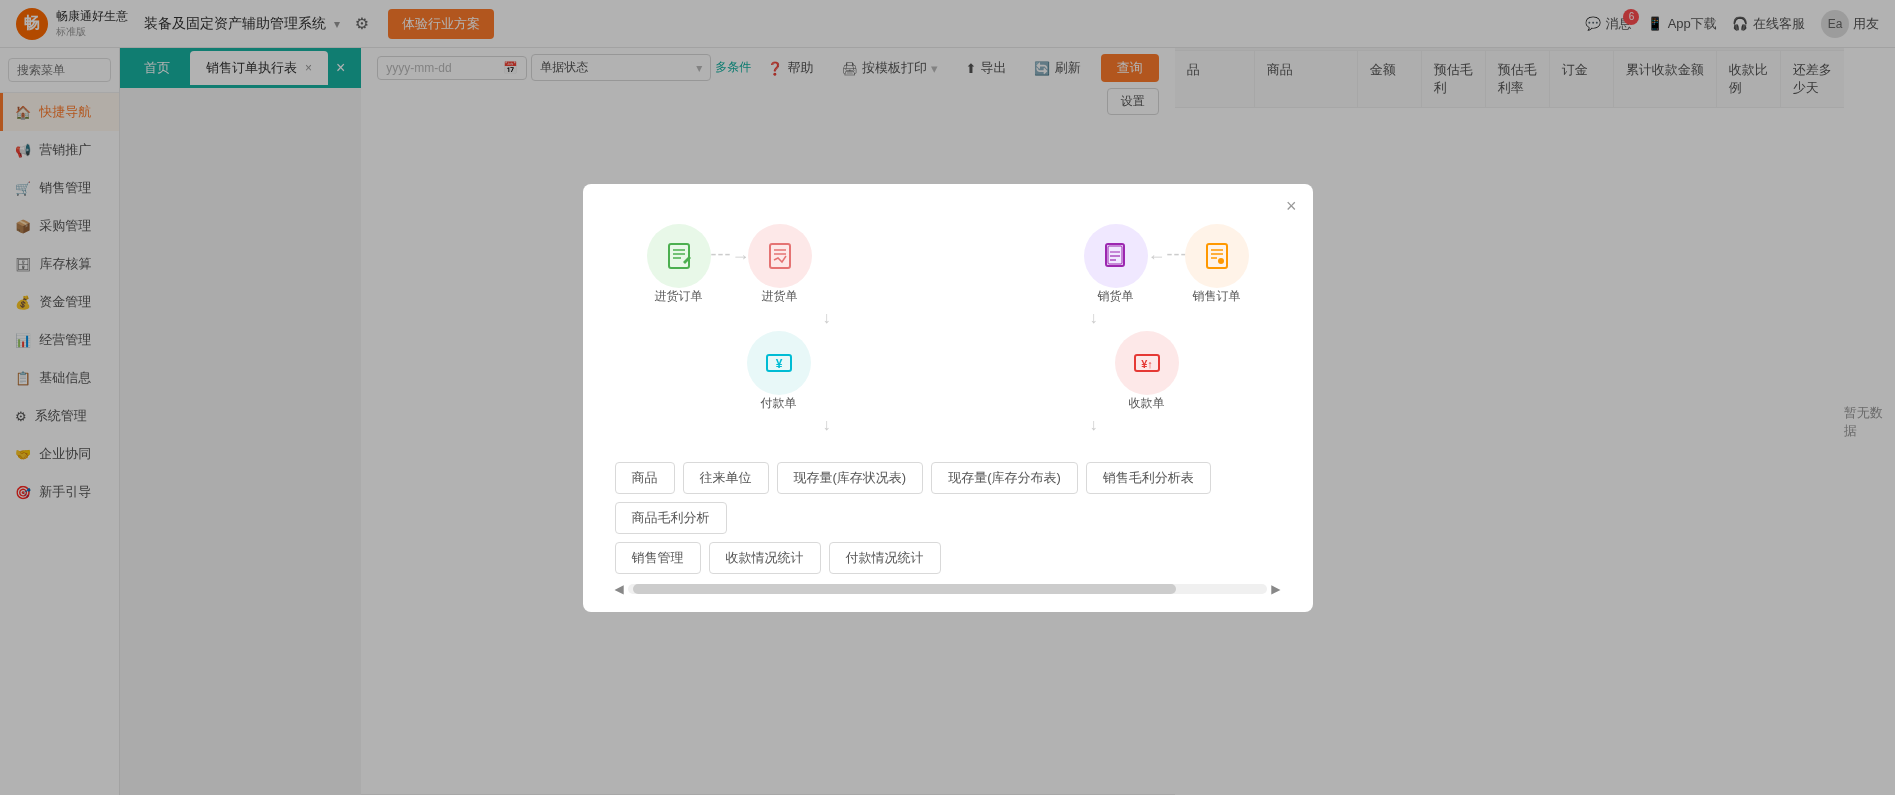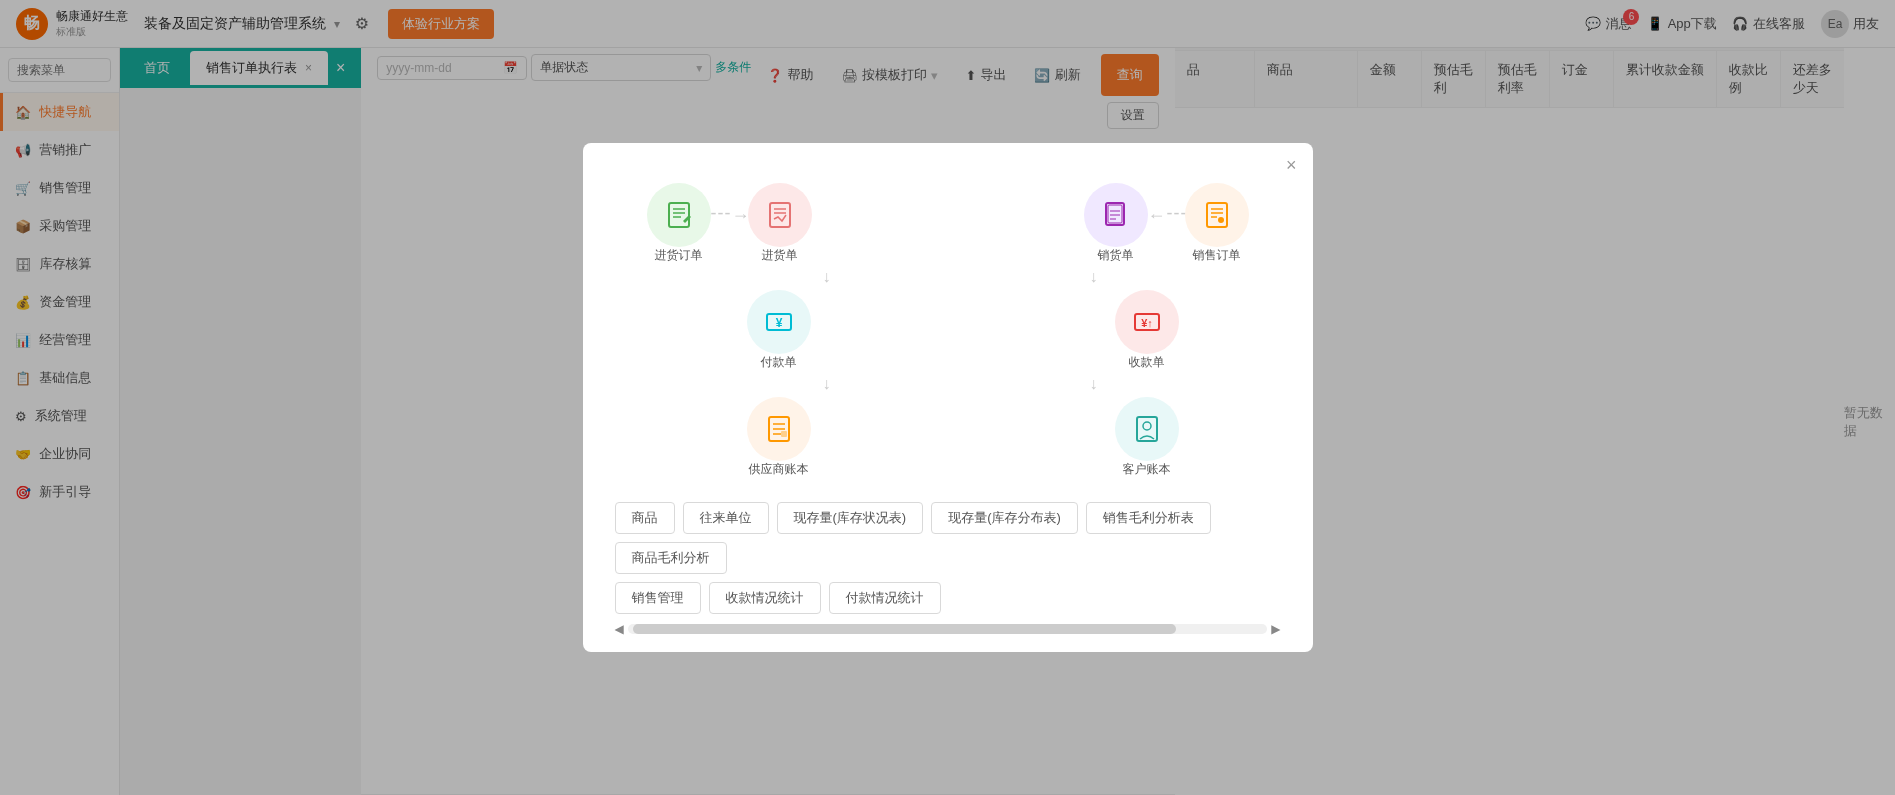--- a/index.html
+++ b/index.html
@@ -29,21 +29,21 @@
     .tab-item { background: white; border-radius: 4px 4px 0 0; padding: 8px 16px; color: #333; cursor: pointer; font-size: 13px; display: flex; align-items: center; gap: 8px; margin-left: 4px; }
     .tab-close { color: #999; font-size: 12px; cursor: pointer; }
     .tab-bar-close { margin-left: auto; color: white; cursor: pointer; font-size: 16px; padding: 0 8px; }
 
     
     .sidebar-search { padding: 10px 8px; border-bottom: 1px solid #f0f0f0; }
     .sidebar-search input { width: 100%; border: 1px solid #e0e0e0; border-radius: 4px; padding: 4px 8px; font-size: 12px; color: #555; }
     .sidebar-item { display: flex; align-items: center; gap: 8px; padding: 10px 12px; cursor: pointer; color: #555; font-size: 13px; border-left: 3px solid transparent; }
     .sidebar-item.active { color: #ff7c2b; border-left-color: #ff7c2b; background: #fff8f0; font-weight: 500; }
     .toolbar-btn { display: flex; align-items: center; gap: 4px; cursor: pointer; color: #555; font-size: 13px; padding: 4px 8px; border-radius: 4px; }
-    .query-btn { background: #ff7c2b; color: white; border: none; border-radius: 4px; padding: 12px 16px; cursor: pointer; font-size: 13px; }
+    .query-btn { background: #ff7c2b; color: white; border: none; border-radius: 4px; padding: 5px 16px; cursor: pointer; font-size: 13px; }
     .set-btn { background: #fff; color: #555; border: 1px solid #d9d9d9; border-radius: 4px; padding: 4px 12px; cursor: pointer; font-size: 12px; display: block; width: 52px; text-align: center; margin-top: 2px; }
 
     
     .modal-overlay { position: fixed; top: 0; left: 0; right: 0; bottom: 0; background: rgba(0,0,0,0.3); z-index: 100; display: flex; align-items: center; justify-content: center; }
     .modal { background: white; border-radius: 8px; width: 730px; padding: 24px; position: relative; max-height: 580px; overflow: auto; }
     .modal-close { position: absolute; top: 12px; right: 16px; cursor: pointer; color: #999; font-size: 18px; }
     .flow-circle { width: 64px; height: 64px; border-radius: 50%; display: flex; align-items: center; justify-content: center; font-size: 24px; cursor: pointer; }
     .flow-circle.green { background: #e8f8e8; }
     .flow-circle.pink { background: #fde8e8; }
     .flow-circle.purple { background: #f0e8ff; }
@@ -325,44 +325,20 @@
 
       <div style="display:flex;justify-content:space-between;padding:4px 0;">
         <div style="width:230px;display:flex;justify-content:center;padding-left:130px;">
           <span style="color:#ccc;font-size:16px;">↓</span>
         </div>
         <div style="width:230px;display:flex;justify-content:center;padding-right:80px;">
           <span style="color:#ccc;font-size:16px;">↓</span>
         </div>
       </div>
 
-      <div style="display:flex;align-items:flex-start;justify-content:space-between;">
-        <div style="padding-left:100px;" class="flow-col">
-          <div class="flow-circle orange">
-            <svg width="32" height="32" viewBox="0 0 32 32" fill="none">
-              <rect x="6" y="4" width="20" height="24" rx="2" fill="none" stroke="#ff9800" stroke-width="2"></rect>
-              <line x1="10" y1="11" x2="22" y2="11" stroke="#ff9800" stroke-width="1.5"></line>
-              <line x1="10" y1="16" x2="22" y2="16" stroke="#ff9800" stroke-width="1.5"></line>
-              <line x1="10" y1="21" x2="18" y2="21" stroke="#ff9800" stroke-width="1.5"></line>
-              <rect x="18" y="18" width="6" height="6" rx="1" fill="#ff9800" opacity="0.4"></rect>
-            </svg>
-          </div>
-          <span class="flow-label">供应商账本</span>
-        </div>
-        <div style="padding-right:70px;" class="flow-col">
-          <div class="flow-circle teal">
-            <svg width="32" height="32" viewBox="0 0 32 32" fill="none">
-              <rect x="6" y="4" width="20" height="24" rx="2" fill="none" stroke="#26a69a" stroke-width="2"></rect>
-              <circle cx="16" cy="13" r="4" fill="none" stroke="#26a69a" stroke-width="1.5"></circle>
-              <path d="M9 26 Q16 20 23 26" stroke="#26a69a" stroke-width="1.5" fill="none"></path>
-            </svg>
-          </div>
-          <span class="flow-label">客户账本</span>
-        </div>
-      </div>
     </div>
 
     <div class="common-funcs">
       <div class="func-buttons">
         <button class="func-btn">商品</button>
         <button class="func-btn">往来单位</button>
         <button class="func-btn">现存量(库存状况表)</button>
         <button class="func-btn">现存量(库存分布表)</button>
         <button class="func-btn">销售毛利分析表</button>
         <button class="func-btn">商品毛利分析</button>

